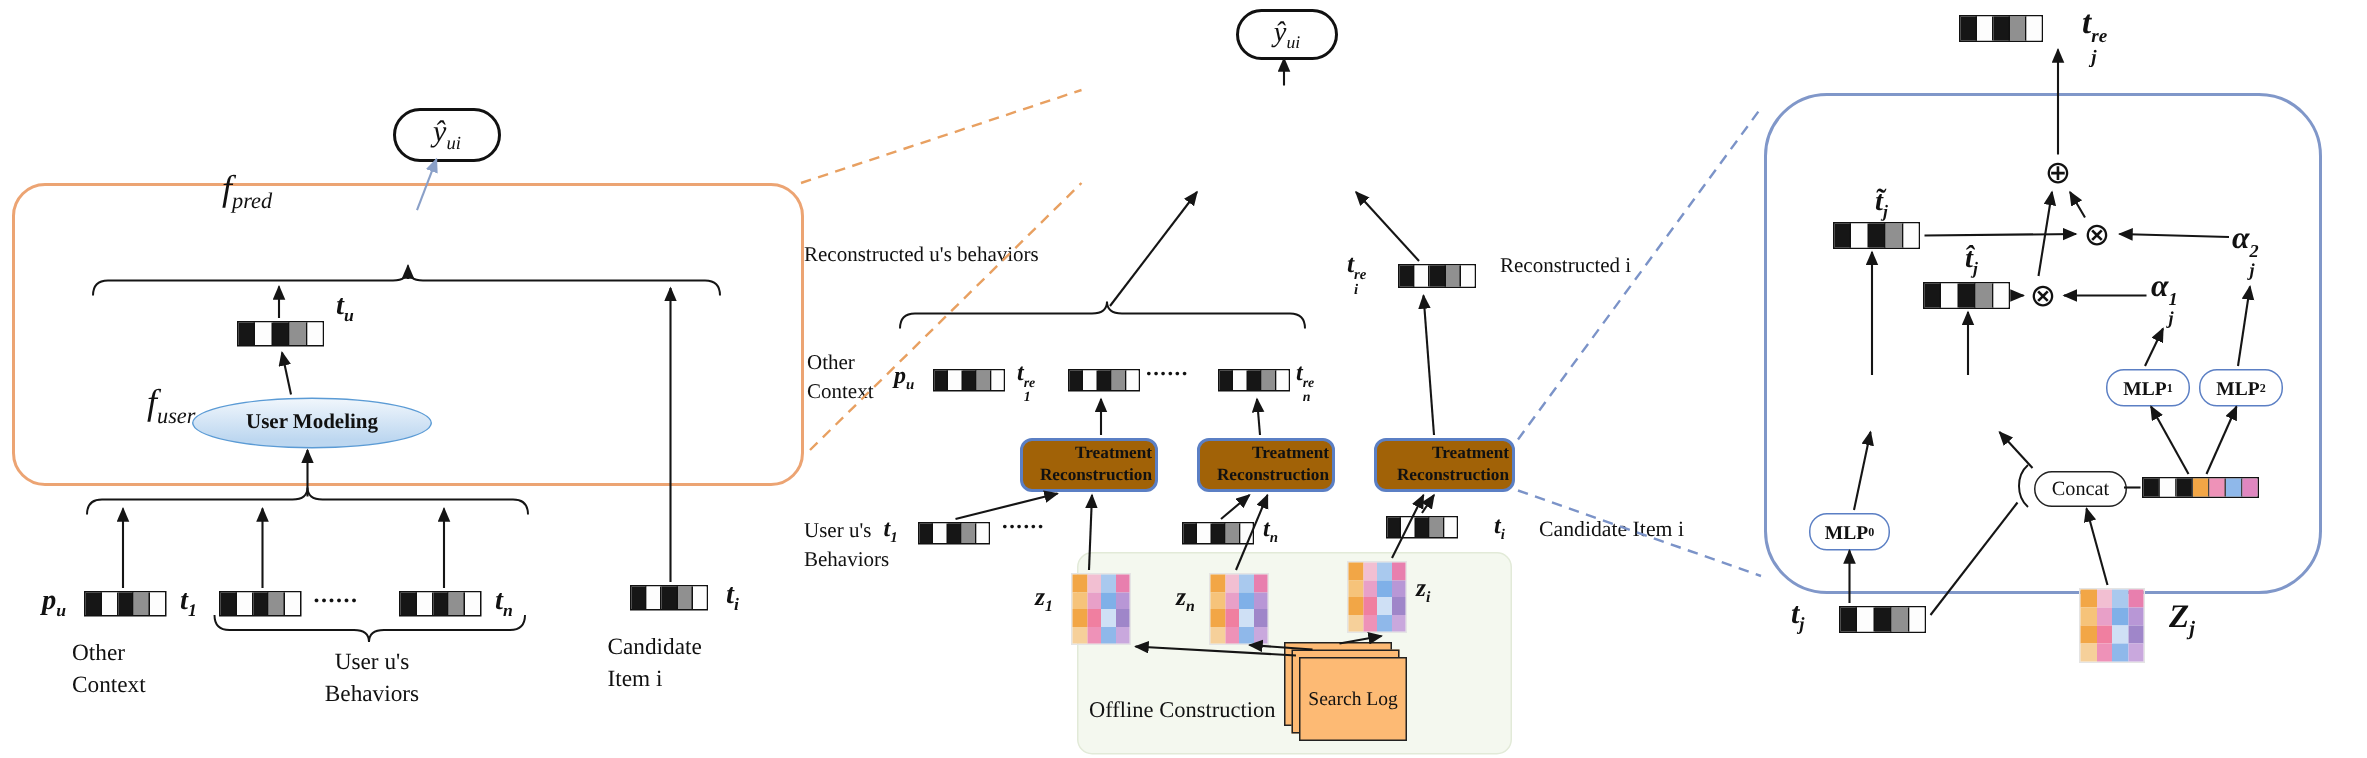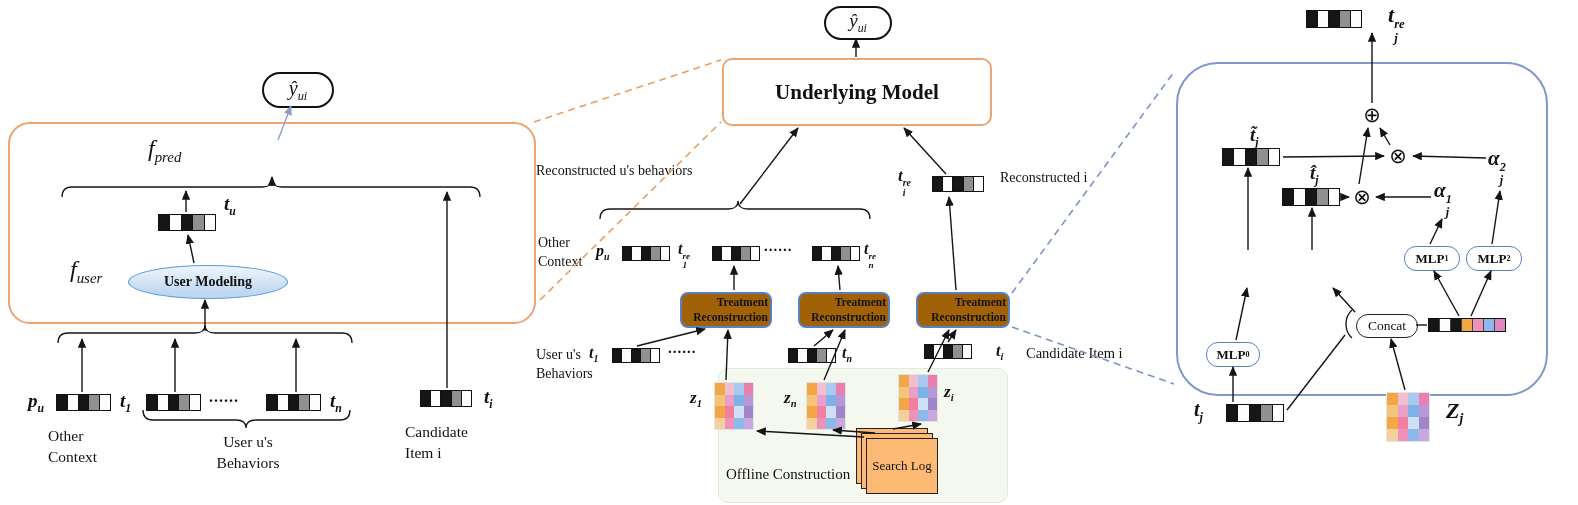--- a/index.html
+++ b/index.html
@@ -56,32 +56,32 @@
 <body>
 
 <div class="canvas">
 
   <div class="abs obox" style="left:8px;top:122px;width:524px;height:198px"></div>
 
   <div class="abs pill math" style="left:262px;top:72px;width:68px;height:32px;font-size:20px">
     <span><span>ŷ</span><sub>ui</sub></span>
   </div>
 
-  <div class="abs math" style="left:148px;top:135px;font-size:24px"><span>f</span><sub>pred</sub></div>
+  <div class="abs math" style="left:148px;top:113px;font-size:24px"><span>f</span><sub>pred</sub></div>
 
   <div class="abs vec" style="left:158px;top:214px;width:58px;height:17px">
       <i></i>
       <i></i>
       <i></i>
       <i></i>
       <i></i>
     </div>
   <div class="abs math bold" style="left:224px;top:193px;font-size:19px"><span>t</span><sub>u</sub></div>
 
-  <div class="abs math" style="left:70px;top:256px;font-size:24px"><span>f</span><sub>user</sub></div>
+  <div class="abs math" style="left:98px;top:256px;font-size:24px"><span>f</span><sub>user</sub></div>
   <div class="abs bluellipse" style="left:128px;top:265px;width:158px;height:32px;font-size:14px">
       <span>User Modeling</span>
     </div>
 
   <div class="abs math bold" style="left:28px;top:390px;font-size:19px"><span>p</span><sub>u</sub></div>
   <div class="abs vec" style="left:56px;top:394px;width:55px;height:17px">
       <i></i>
       <i></i>
       <i></i>
       <i></i>
@@ -125,23 +125,20 @@
     <div>User u's</div>
       <div>Behaviors</div>
   </div>
   <div class="abs lab2" style="left:405px;top:422px;font-size:15.5px">
     <div>Candidate</div>
       <div>Item i</div>
   </div>
 
   <div class="abs pill math" style="left:824px;top:6px;width:64px;height:30px;font-size:19px">
     <span><span>ŷ</span><sub>ui</sub></span>
-  </div>
-  <div class="abs" style="left:722px;top:58px;width:266px;height:64px;border:2.5px solid var(--orange,#ECA473);border-radius:10px;display:flex;align-items:center;justify-content:center;font-weight:700;font-size:21px">
-    <span>Underlying Model</span>
   </div>
 
   <div class="abs" style="left:536px;top:163px;font-size:14px">Reconstructed u's behaviors</div>
 
   <div class="abs math bold" style="left:898px;top:166px;font-size:17px"><span>t</span><span class="ss">
         <span>re</span>
         <span>i</span>
       </span></div>
   <div class="abs vec" style="left:932px;top:176px;width:52px;height:16px">
       <i></i>

